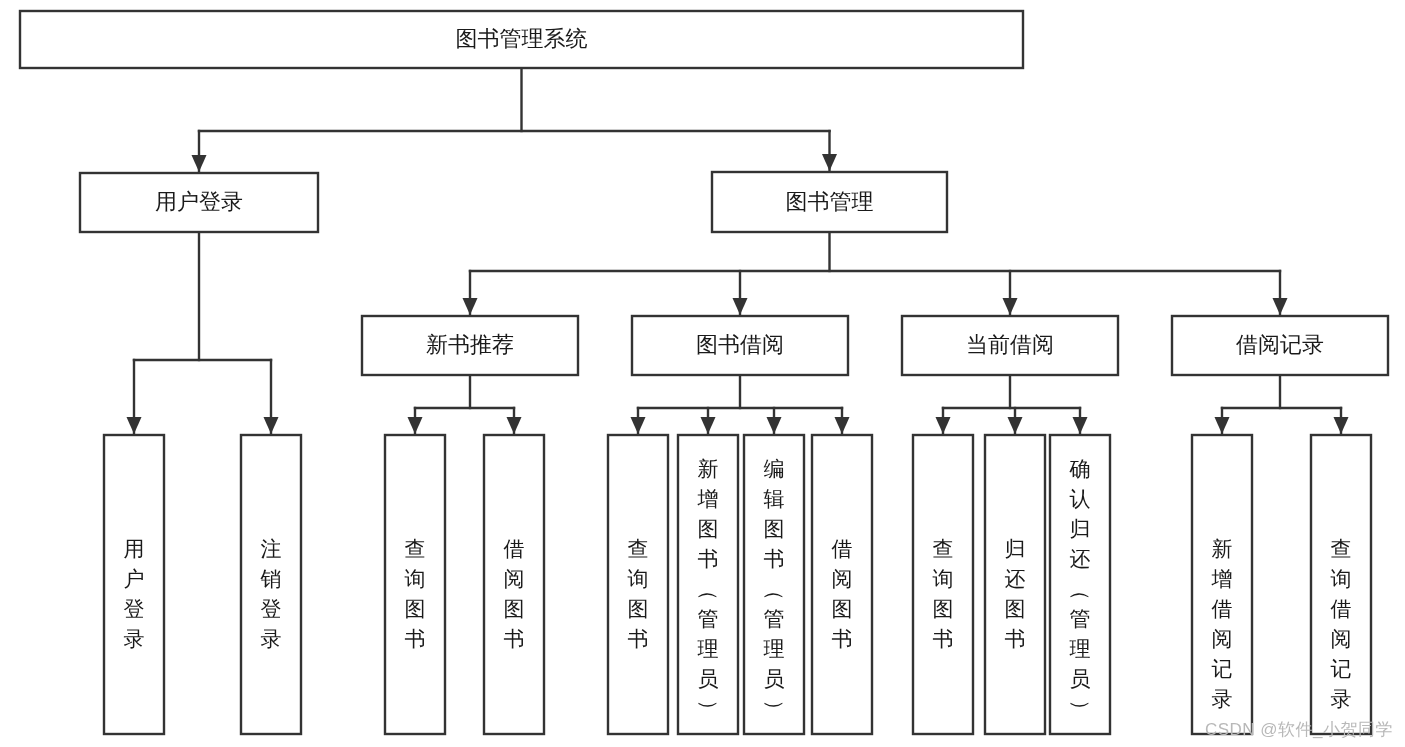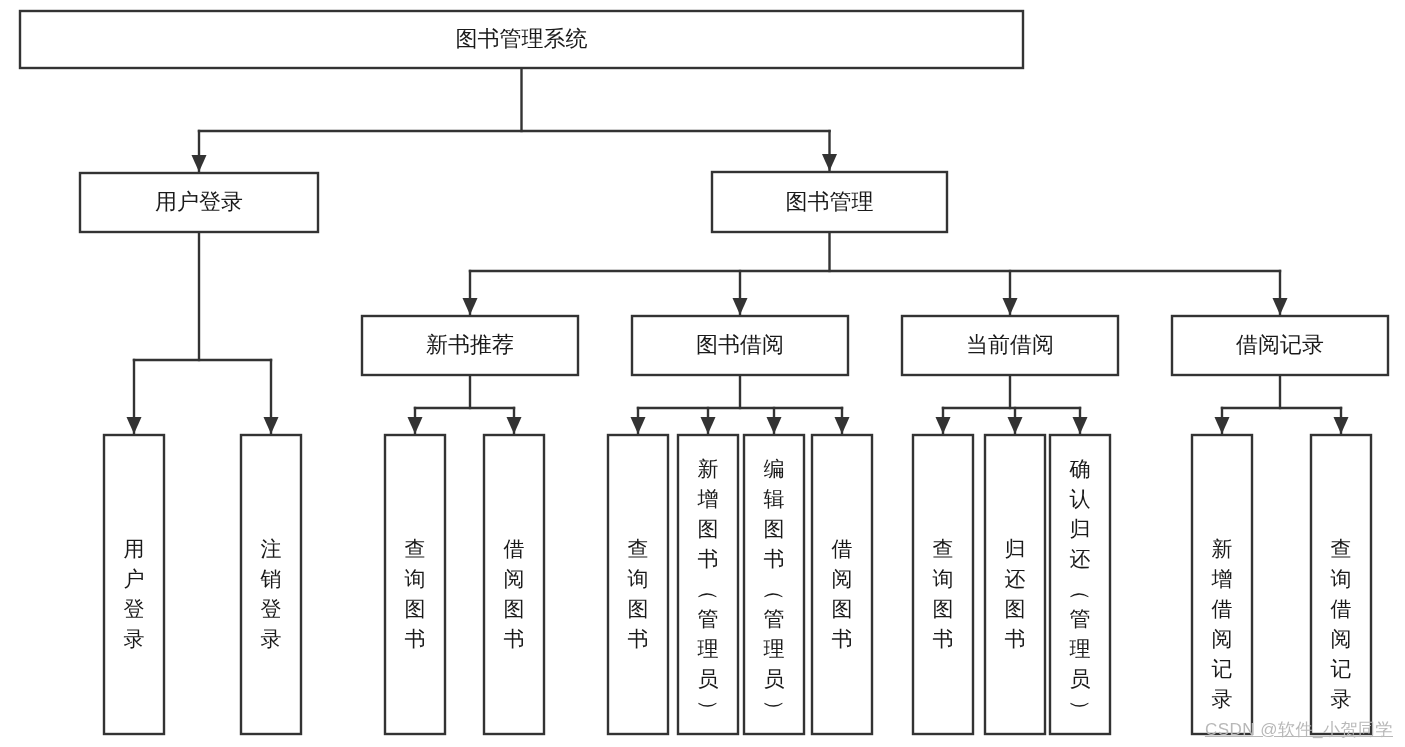--- a/index.html
+++ b/index.html
@@ -61,21 +61,20 @@
   .watermark {
     position: absolute;
     right: 12px;
     bottom: 6px;
     font-family: "Liberation Sans", "DejaVu Sans", sans-serif;
     font-size: 17px;
     color: #b8b8b8;
     letter-spacing: 0.5px;
     user-select: none;
     pointer-events: none;
-    text-decoration: underline;
   }
 </style>
 </head>
 <body>
 
 <div id="diagram-root">
   <svg id="flow" viewBox="0 0 1405 747">
     <g id="edges-layer">
         <path d="M 521.5 68 L 521.5 131" class="edge"></path>
         <path d="M 199 131 L 829.5 131" class="edge"></path>

